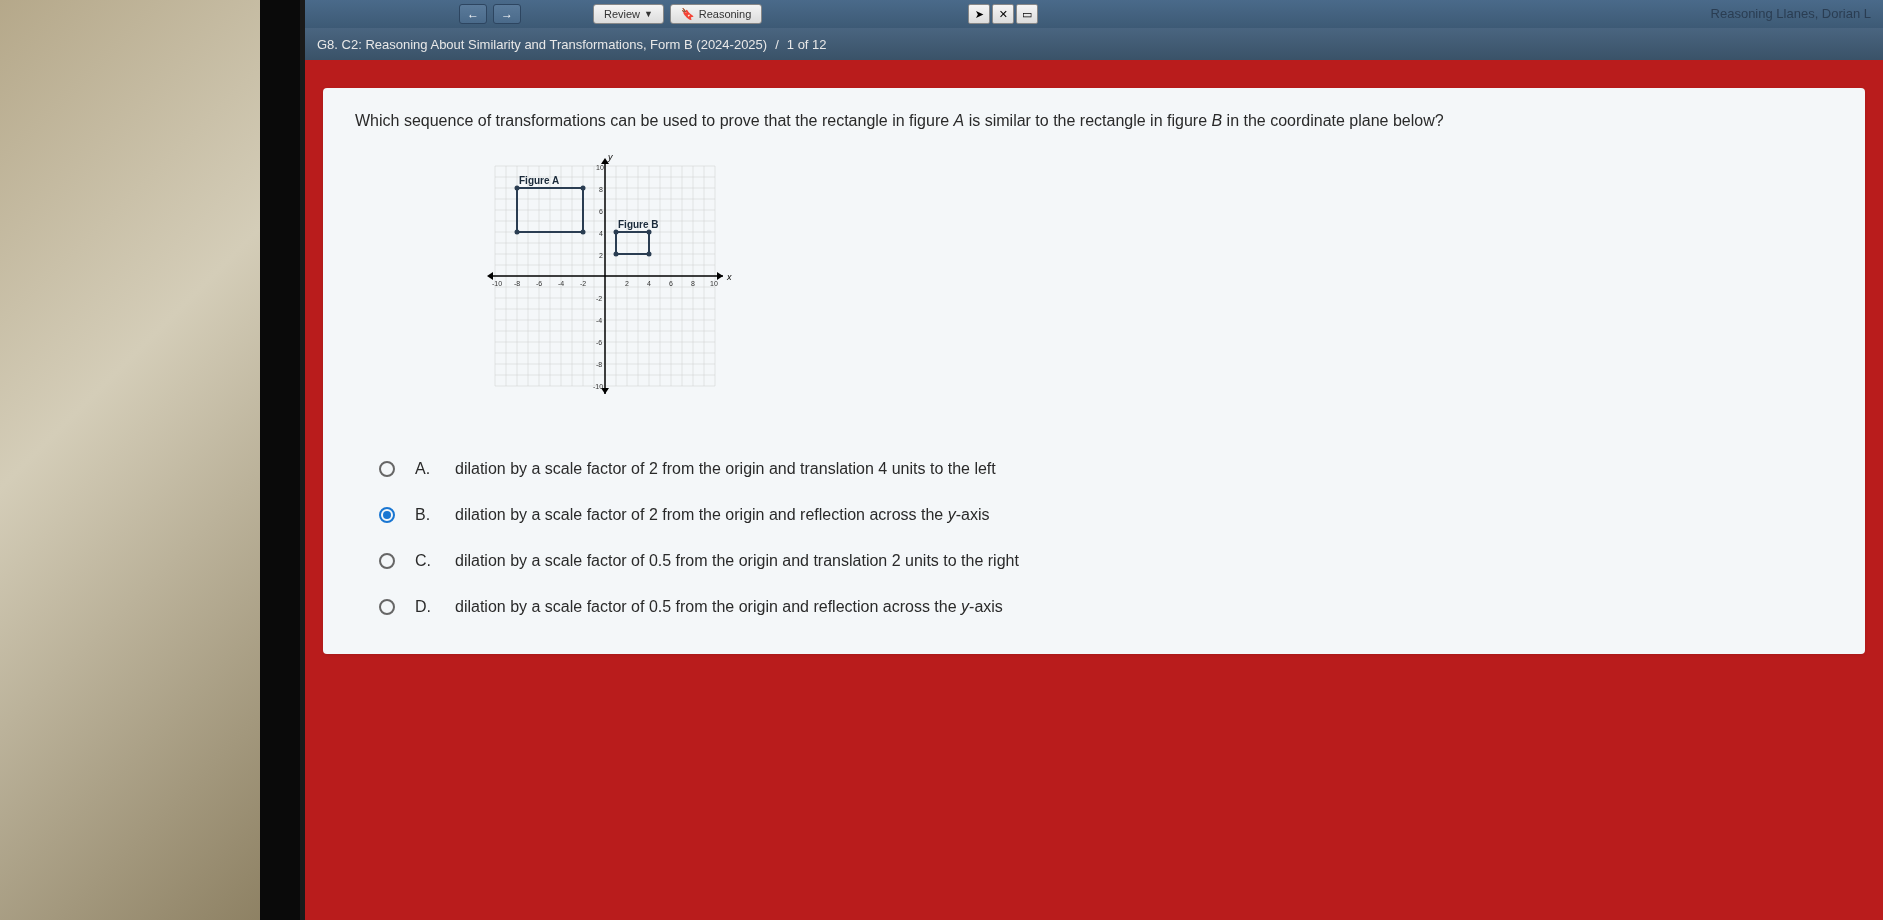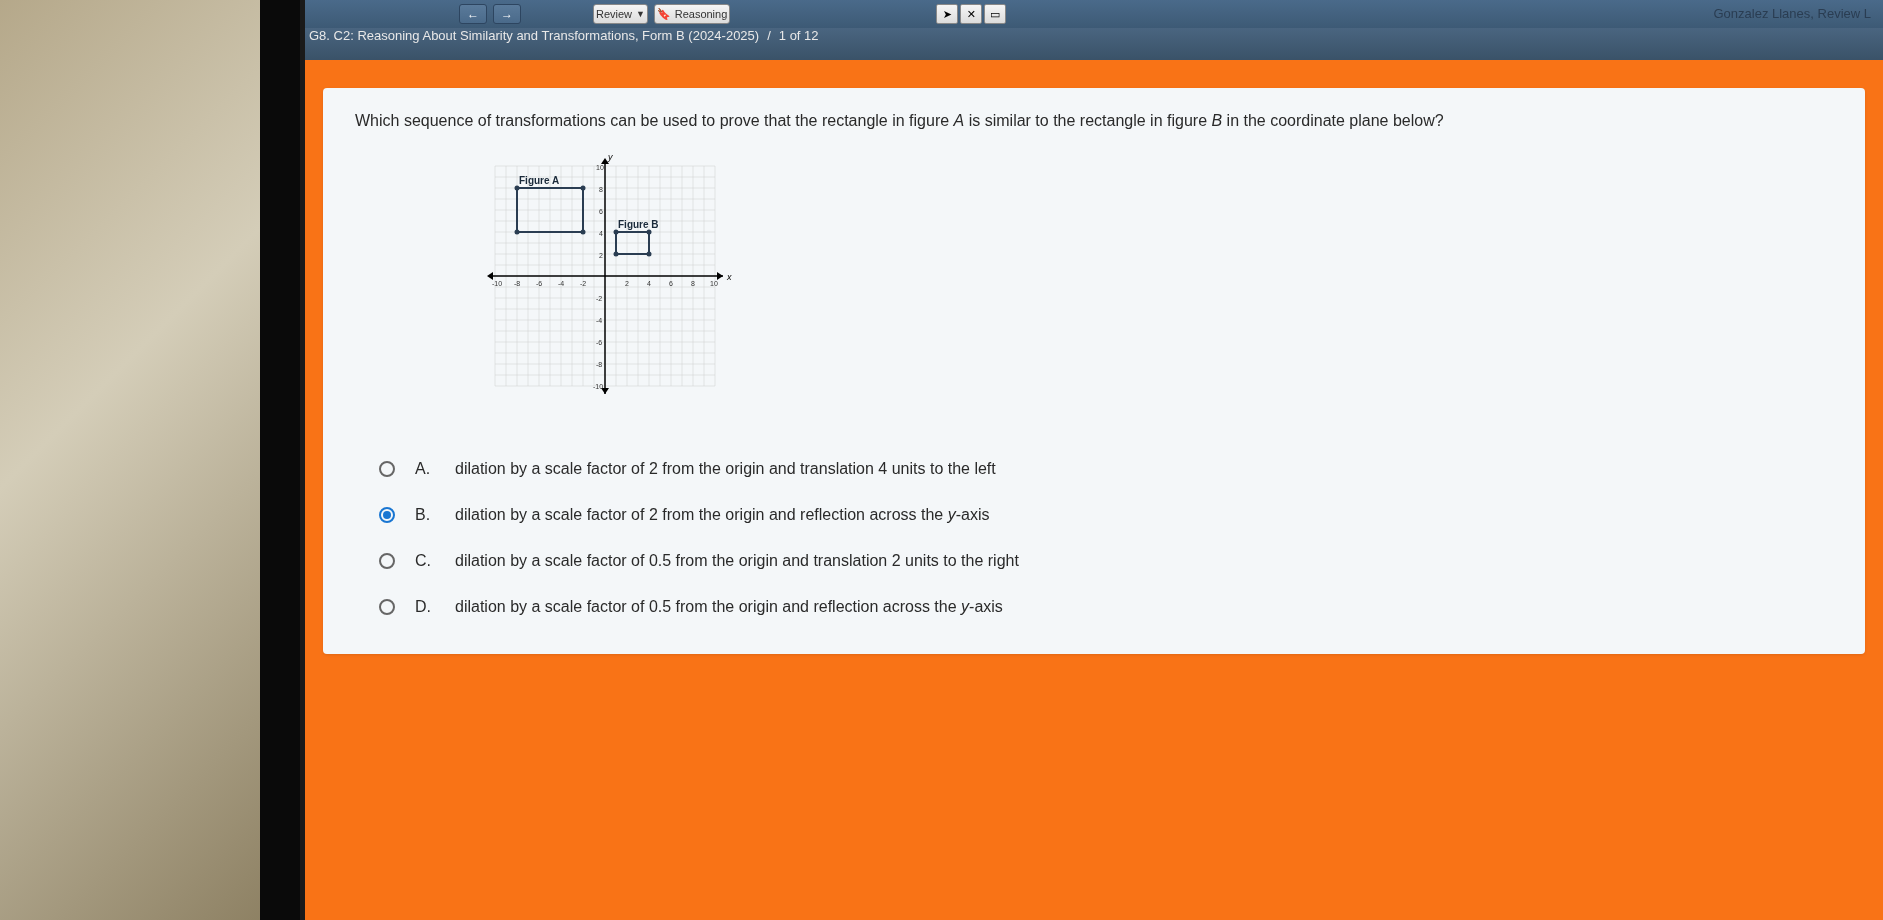--- a/index.html
+++ b/index.html
@@ -54,21 +54,21 @@
       border-radius: 3px;
       color: #fff;
       display: flex;
       align-items: center;
       justify-content: center;
       font-size: 12px;
       cursor: pointer;
     }
     .toolbar-btn {
       height: 20px;
-      padding: 0 2px;
+      padding: 0 10px;
       background: linear-gradient(#f5f5f5, #dcdcdc);
       border: 1px solid #888;
       border-radius: 3px;
       font-size: 11px;
       color: #333;
       display: flex;
       align-items: center;
       gap: 4px;
       cursor: pointer;
     }
@@ -95,26 +95,27 @@
       right: 12px;
       top: 6px;
       font-size: 13px;
       color: #2a3d52;
     }
     .breadcrumb-bar {
       height: 32px;
       background: linear-gradient(#4a6580, #3a5268);
       color: #e8e8e8;
       display: flex;
-      padding: 0 4px;
+      align-items: center;
+      padding: 0 12px;
       font-size: 13px;
     }
     .content-area {
       padding: 28px 18px;
-      background: #f97316;
+      background: #b91c1c;
       height: calc(100% - 60px);
     }
     .question-card {
       background: #f4f7f9;
       border-radius: 4px;
       padding: 24px 32px;
       box-shadow: 0 1px 3px rgba(0,0,0,0.1);
     }
     .question-text {
       font-size: 16px;
@@ -199,21 +200,21 @@
       </div>
       <div class="tool-icon">
         <span>✕</span>
       </div>
       <div class="tool-icon">
         <span>▭</span>
       </div>
     </div>
     <div class="toolbar-spacer"></div>
   </div>
-  <div class="user-name">Gonzalez Llanes, Review L</div>
+  <div class="user-name">Reasoning Llanes, Dorian L</div>
 
   <div class="breadcrumb-bar">
     <span>G8. C2: Reasoning About Similarity and Transformations, Form B (2024-2025)</span>
     <span style="margin:0 8px">/</span>
     <span>1 of 12</span>
   </div>
 
   <div class="content-area">
     <div class="question-card">
 

